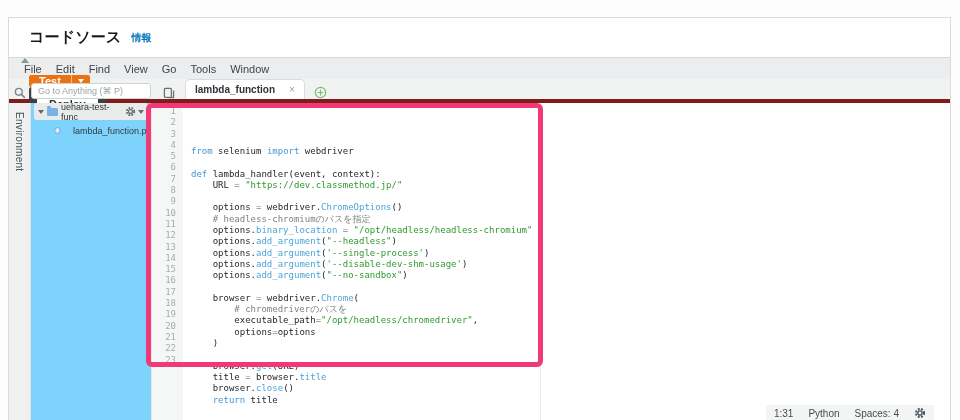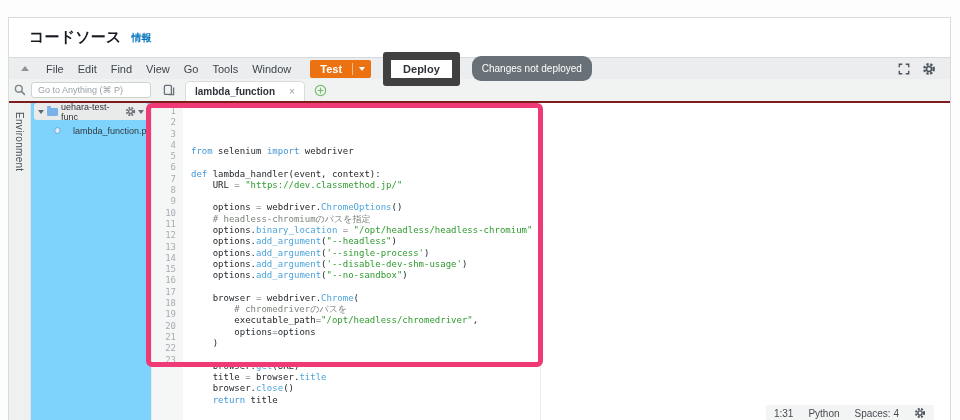--- a/index.html
+++ b/index.html
@@ -14,41 +14,41 @@
   .info-link { font-size:10px; font-weight:bold; color:#0073bb; margin-left:10px; cursor:pointer; }
   .upload-btn { margin-left:auto; height:25px; padding:0 13px; border:1px solid #7b8691; border-radius:2px;
                 background:#fff; font-size:12px; font-weight:bold; color:#545b64;
                 display:flex; align-items:center; gap:9px; cursor:pointer; }
   .caret-down { width:0; height:0; border-left:4px solid transparent; border-right:4px solid transparent;
                 border-top:5px solid currentColor; display:inline-block; }
   .caret-down.small { border-left-width:3px; border-right-width:3px; border-top-width:4px; }
 
   
   .menubar { height:22px; background:#ebedee; border-top:1px solid #d7dadc;
-             display:flex; align-items:center; padding:0 10px 0 8px; font-size:11px; color:#3f454c; }
+             display:flex; align-items:flex-start; padding:0 10px 0 8px; font-size:11px; color:#3f454c;flex-direction:column; }
   .collapse-tri { width:0; height:0; border-left:4px solid transparent; border-right:4px solid transparent;
                   border-bottom:5px solid #8b939b; margin:0 10px 0 4px; cursor:pointer; }
   .menus { display:flex; align-items:center; }
   .menu-item { padding:0 7px; cursor:pointer; }
   .test-btn { margin-left:12px; height:18px; background:#ec7211; color:#fff; font-weight:bold;
               font-size:11px; border-radius:2px; display:flex; align-items:center; cursor:pointer; }
   .test-main { padding:0 10px; }
   .test-sep { width:1px; height:12px; background:rgba(255,255,255,.55); }
   .test-caret { padding:0 6px; color:#fff; display:flex; align-items:center; }
   .deploy-ring { margin-left:12px; border:8px solid #404040; border-radius:3px; }
   .deploy-btn { height:18px; background:#fff; padding:0 12px; font-size:11px; font-weight:bold;
                 color:#2c3238; display:flex; align-items:center; cursor:pointer; border:none; }
   .badge { margin-left:12px; height:25px; border-radius:9px; background:#687078; color:#fff;
            font-size:10px; display:flex; align-items:center; padding:0 10px; white-space:nowrap; }
   .menubar-right { margin-left:auto; display:flex; align-items:center; gap:12px; margin-right:4px; }
   .icon-btn { display:flex; align-items:center; cursor:pointer; }
 
   
-  .tabrow { height:24px; background:#f1f3f3; border-bottom:2px solid #7f1d1d;
-            display:flex; align-items:center; }
+  .tabrow { height:24px; background:#f1f3f3; border-bottom:4px solid #7f1d1d;
+            display:flex; align-items:flex-end; }
   .search-cell { width:22px; display:flex; justify-content:center; }
   .goto-input { width:120px; height:16px; border:1px solid #cdd3d3; border-radius:3px; background:#fff;
                 font-size:9px; padding:0 6px; color:#333; outline:none; font-family:"Liberation Sans",sans-serif; }
   .goto-input::placeholder { color:#9aa2a8; }
   .tablist-ico { margin-left:12px; display:flex; align-items:center; cursor:pointer; }
   .tab { margin-left:10px; align-self:flex-end; height:20px; background:#fff; border:1px solid #d9dcde;
          border-bottom:none; border-radius:5px 5px 0 0; display:flex; align-items:center;
          padding:0 9px; gap:14px; font-size:10px; font-weight:bold; color:#2d3339; cursor:pointer; }
   .tab-close { color:#98a0a6; font-size:10px; font-weight:normal; cursor:pointer; }
   .plus-ico { margin-left:9px; display:flex; align-items:center; cursor:pointer; }

